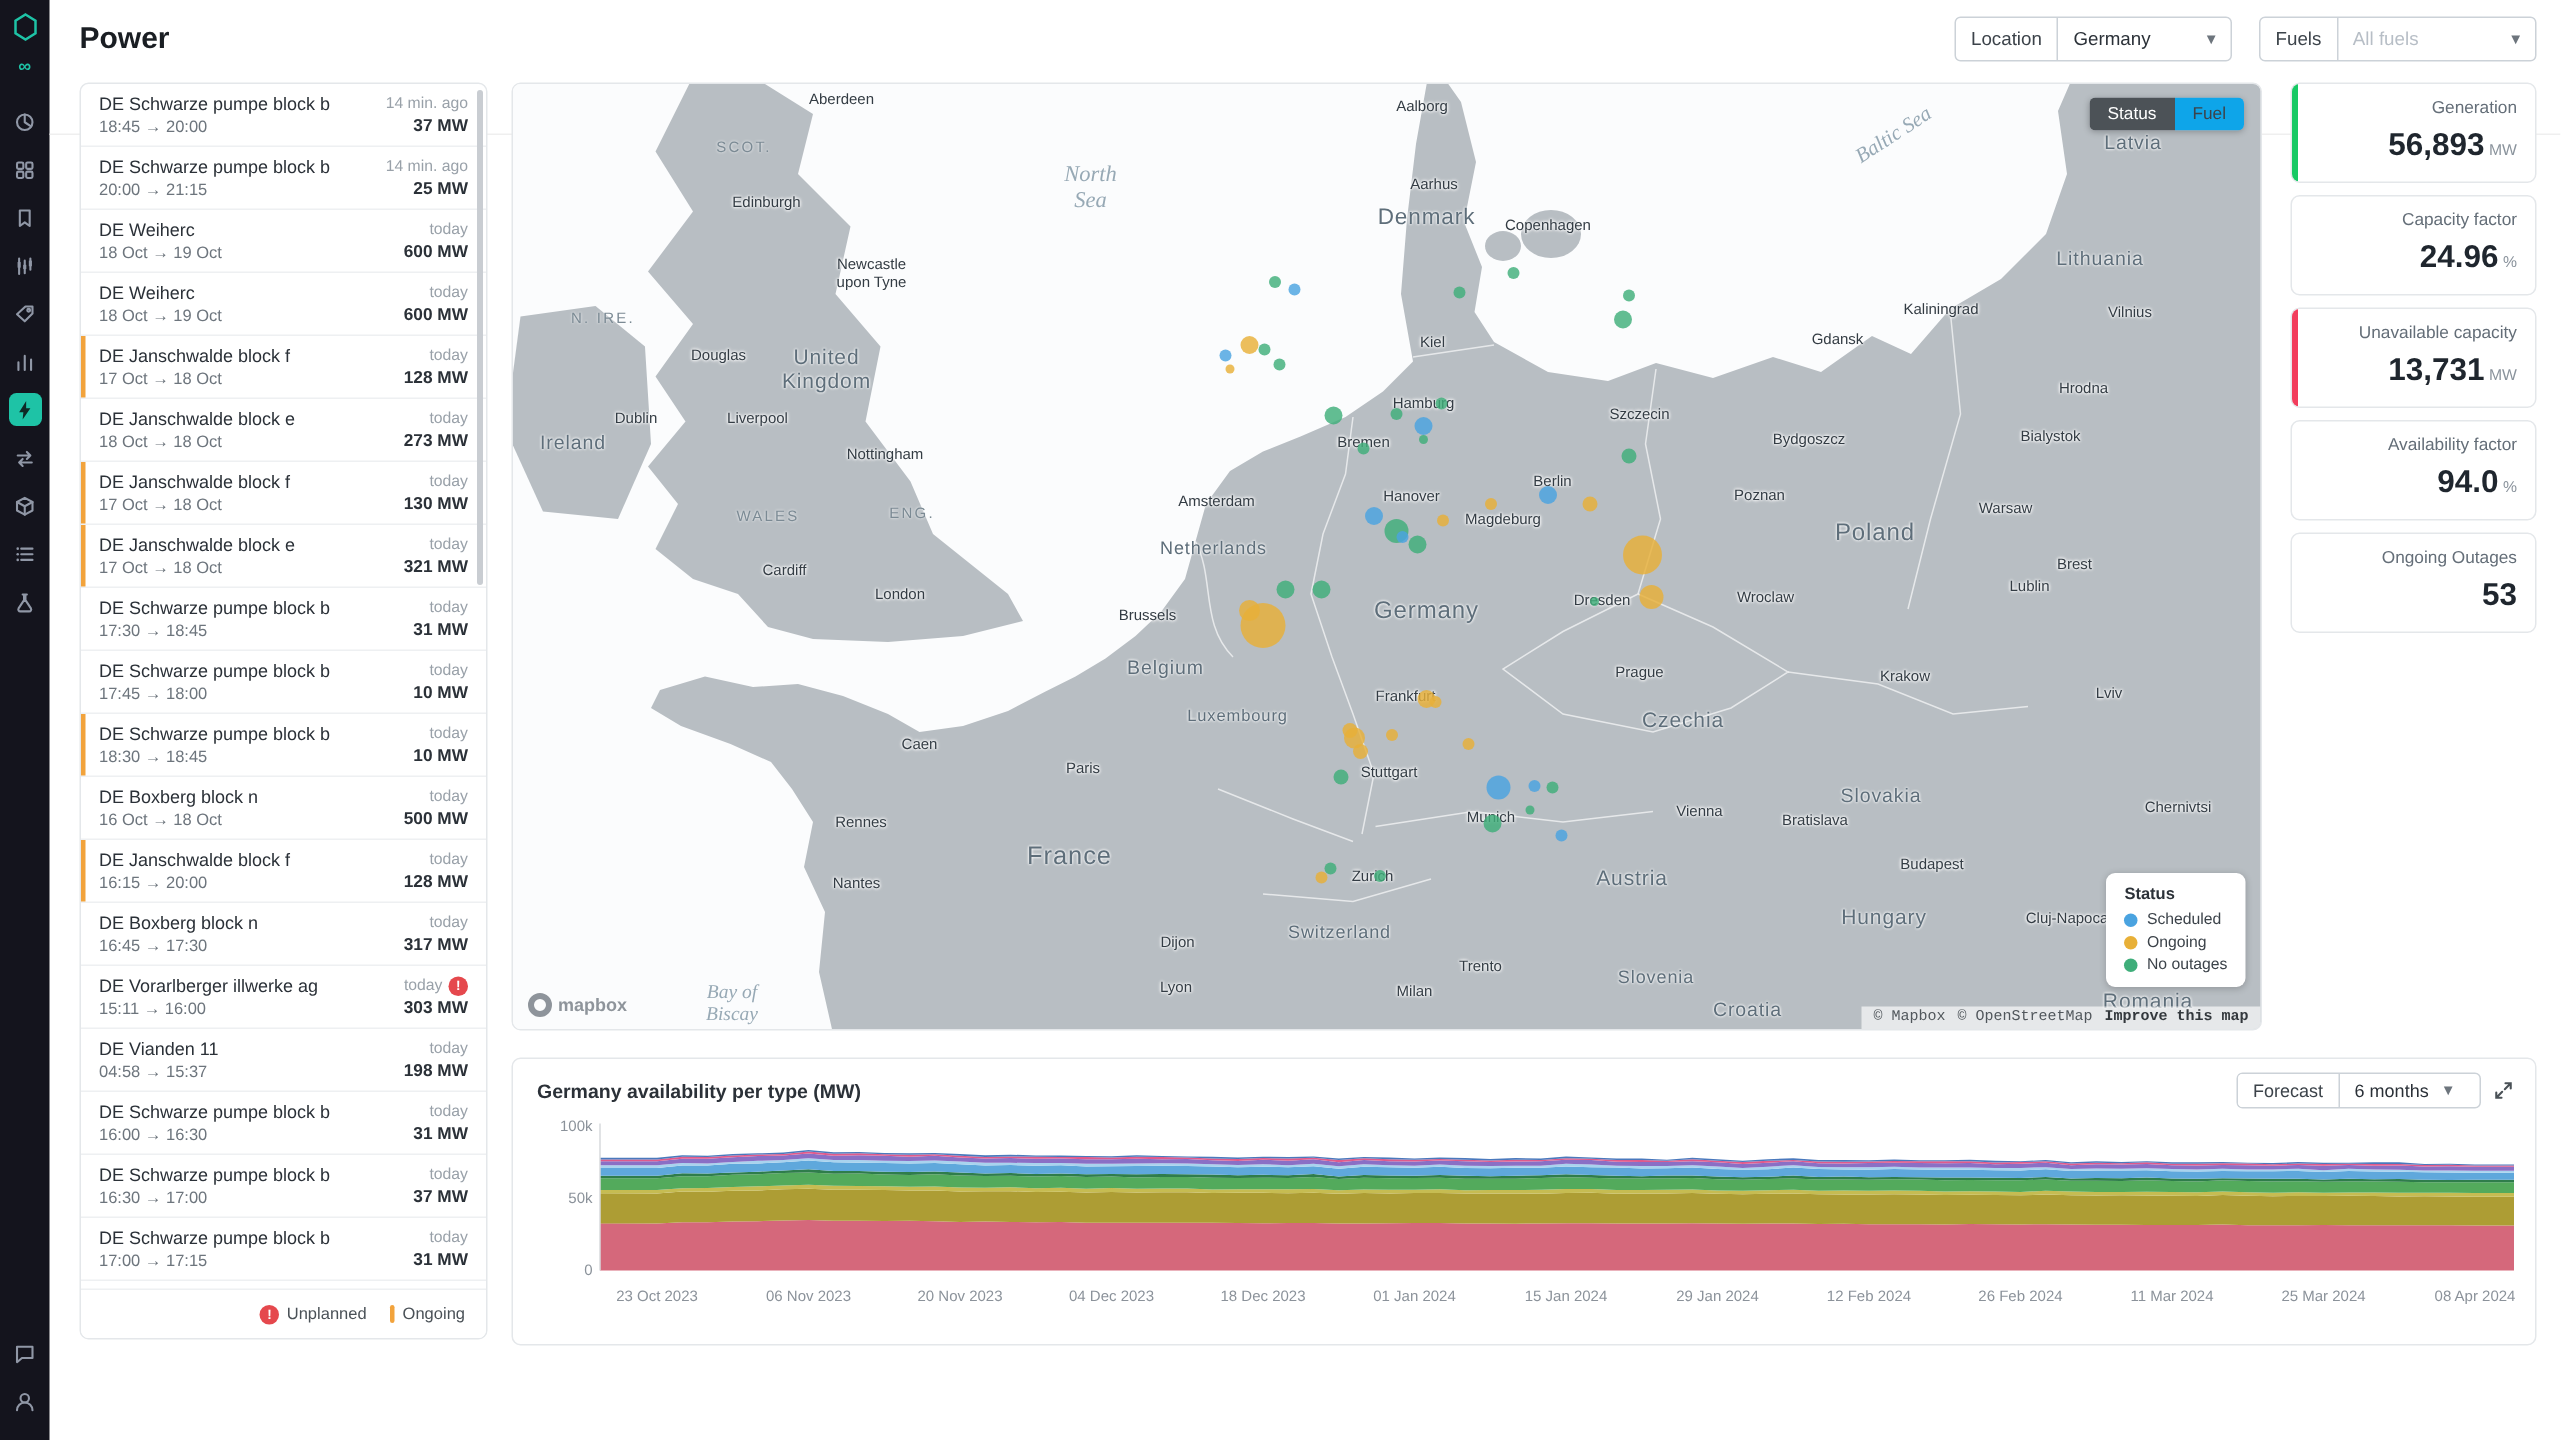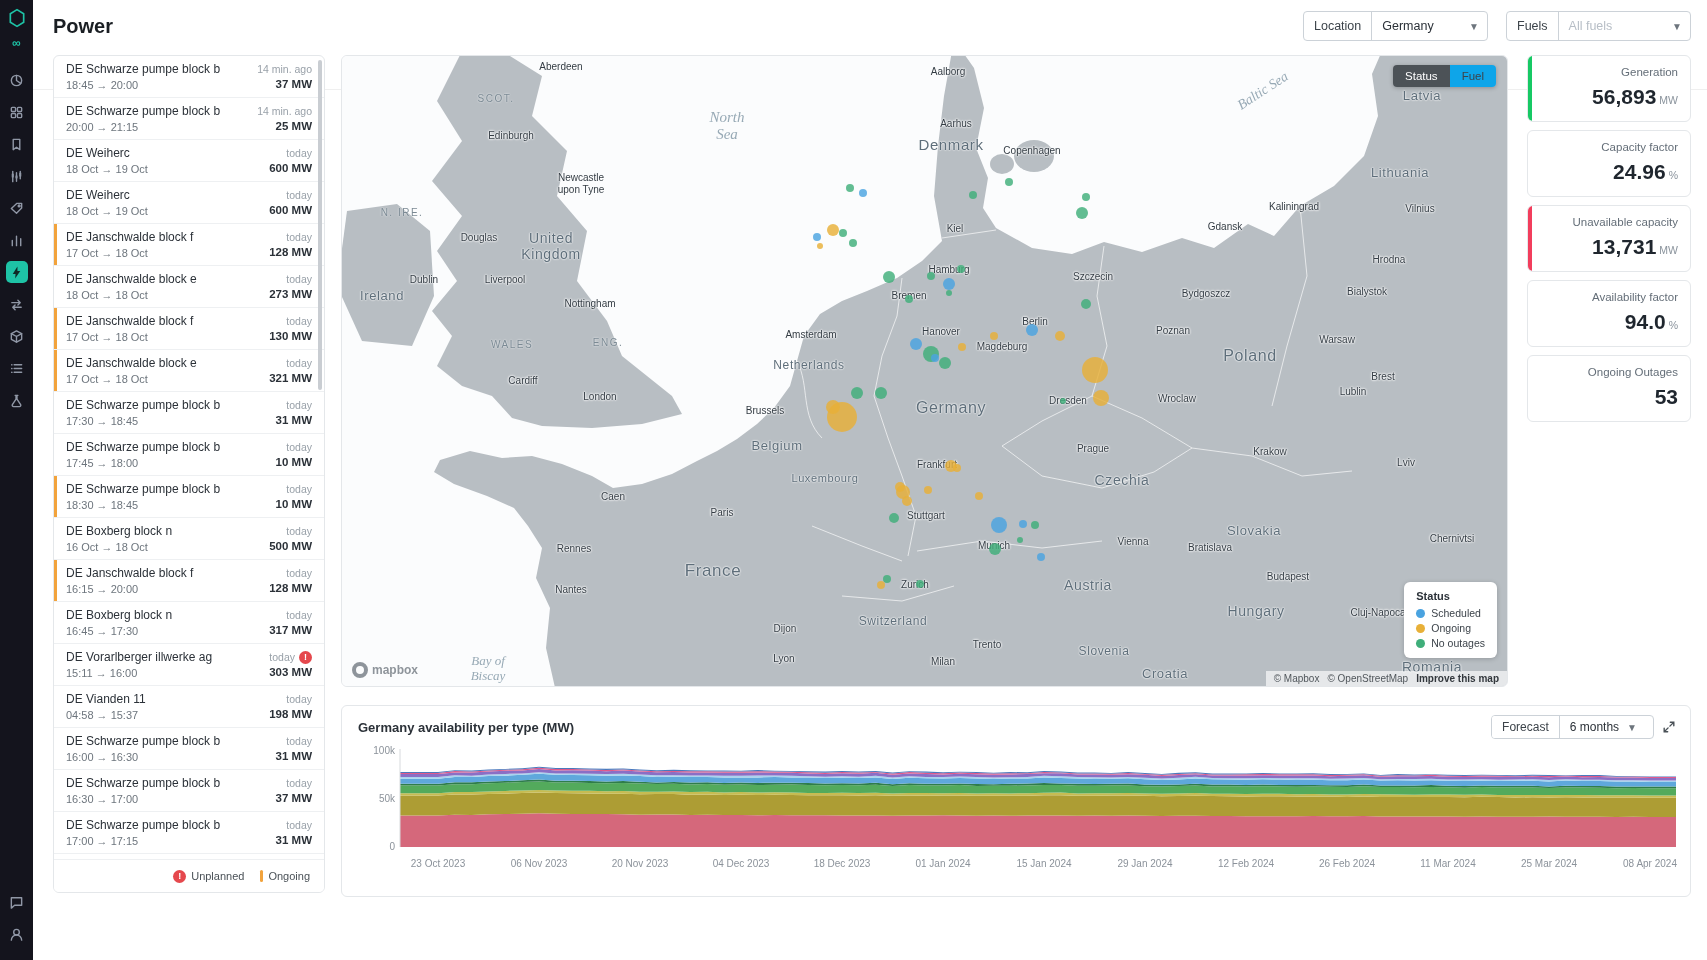--- a/index.html
+++ b/index.html
@@ -81,21 +81,21 @@
   .map-toggle .seg.active { background:#4c5257; color:#fff; }
   .map-legend { position:absolute; right:10px; bottom:28px; background:#fff; border-radius:6px;
     box-shadow:0 1px 5px rgba(0,0,0,.2); padding:8px 12px 9px; font-size:10.5px; color:#3c434a; }
   .map-legend .t { font-weight:700; font-size:11px; margin-bottom:5px; color:#2b3138; }
   .map-legend .e { display:flex; align-items:center; gap:6px; margin-top:3px; }
   .dotc { display:inline-block; width:9px; height:9px; border-radius:50%; }
   .mapbox-logo { position:absolute; left:10px; bottom:8px; display:flex; align-items:center;
     gap:4px; color:#7c838a; font-weight:bold; font-size:12px; opacity:.85; cursor:pointer; }
   .mapbox-logo .mb-circ { width:16px; height:16px; border-radius:50%; border:4px solid #7c838a; }
   .map-attrib { position:absolute; right:0; bottom:0; background:rgba(255,255,255,.65);
-    font-size:10px; color:#51575c; padding:2px 8px; display:flex; gap:8px; }
+    font-size:10px; color:#51575c; padding:2px 8px; display:flex; gap:8px;font-family:Liberation Mono, monospace; }
   .map-attrib .improve { font-weight:700; color:#33383d; cursor:pointer; }
 
   
   #stats { position:absolute; left:1494px; top:55px; width:164px; }
   .stat-card { position:relative; border:1px solid #e4e7ea; border-radius:6px; background:#fff;
     padding:10px 12px 12px 14px; margin-bottom:8px; overflow:hidden;text-align:right; }
   .stat-card .accent { position:absolute; left:0; top:0; bottom:0; width:4px; }
   .stat-card .lbl { font-size:11.5px; color:#646e78; margin-bottom:7px; }
   .stat-card .val { font-size:21px; font-weight:700; color:#1f262e; }
   .stat-card .unit { font-size:10.5px; color:#8a939c; font-weight:400; margin-left:3px; }

